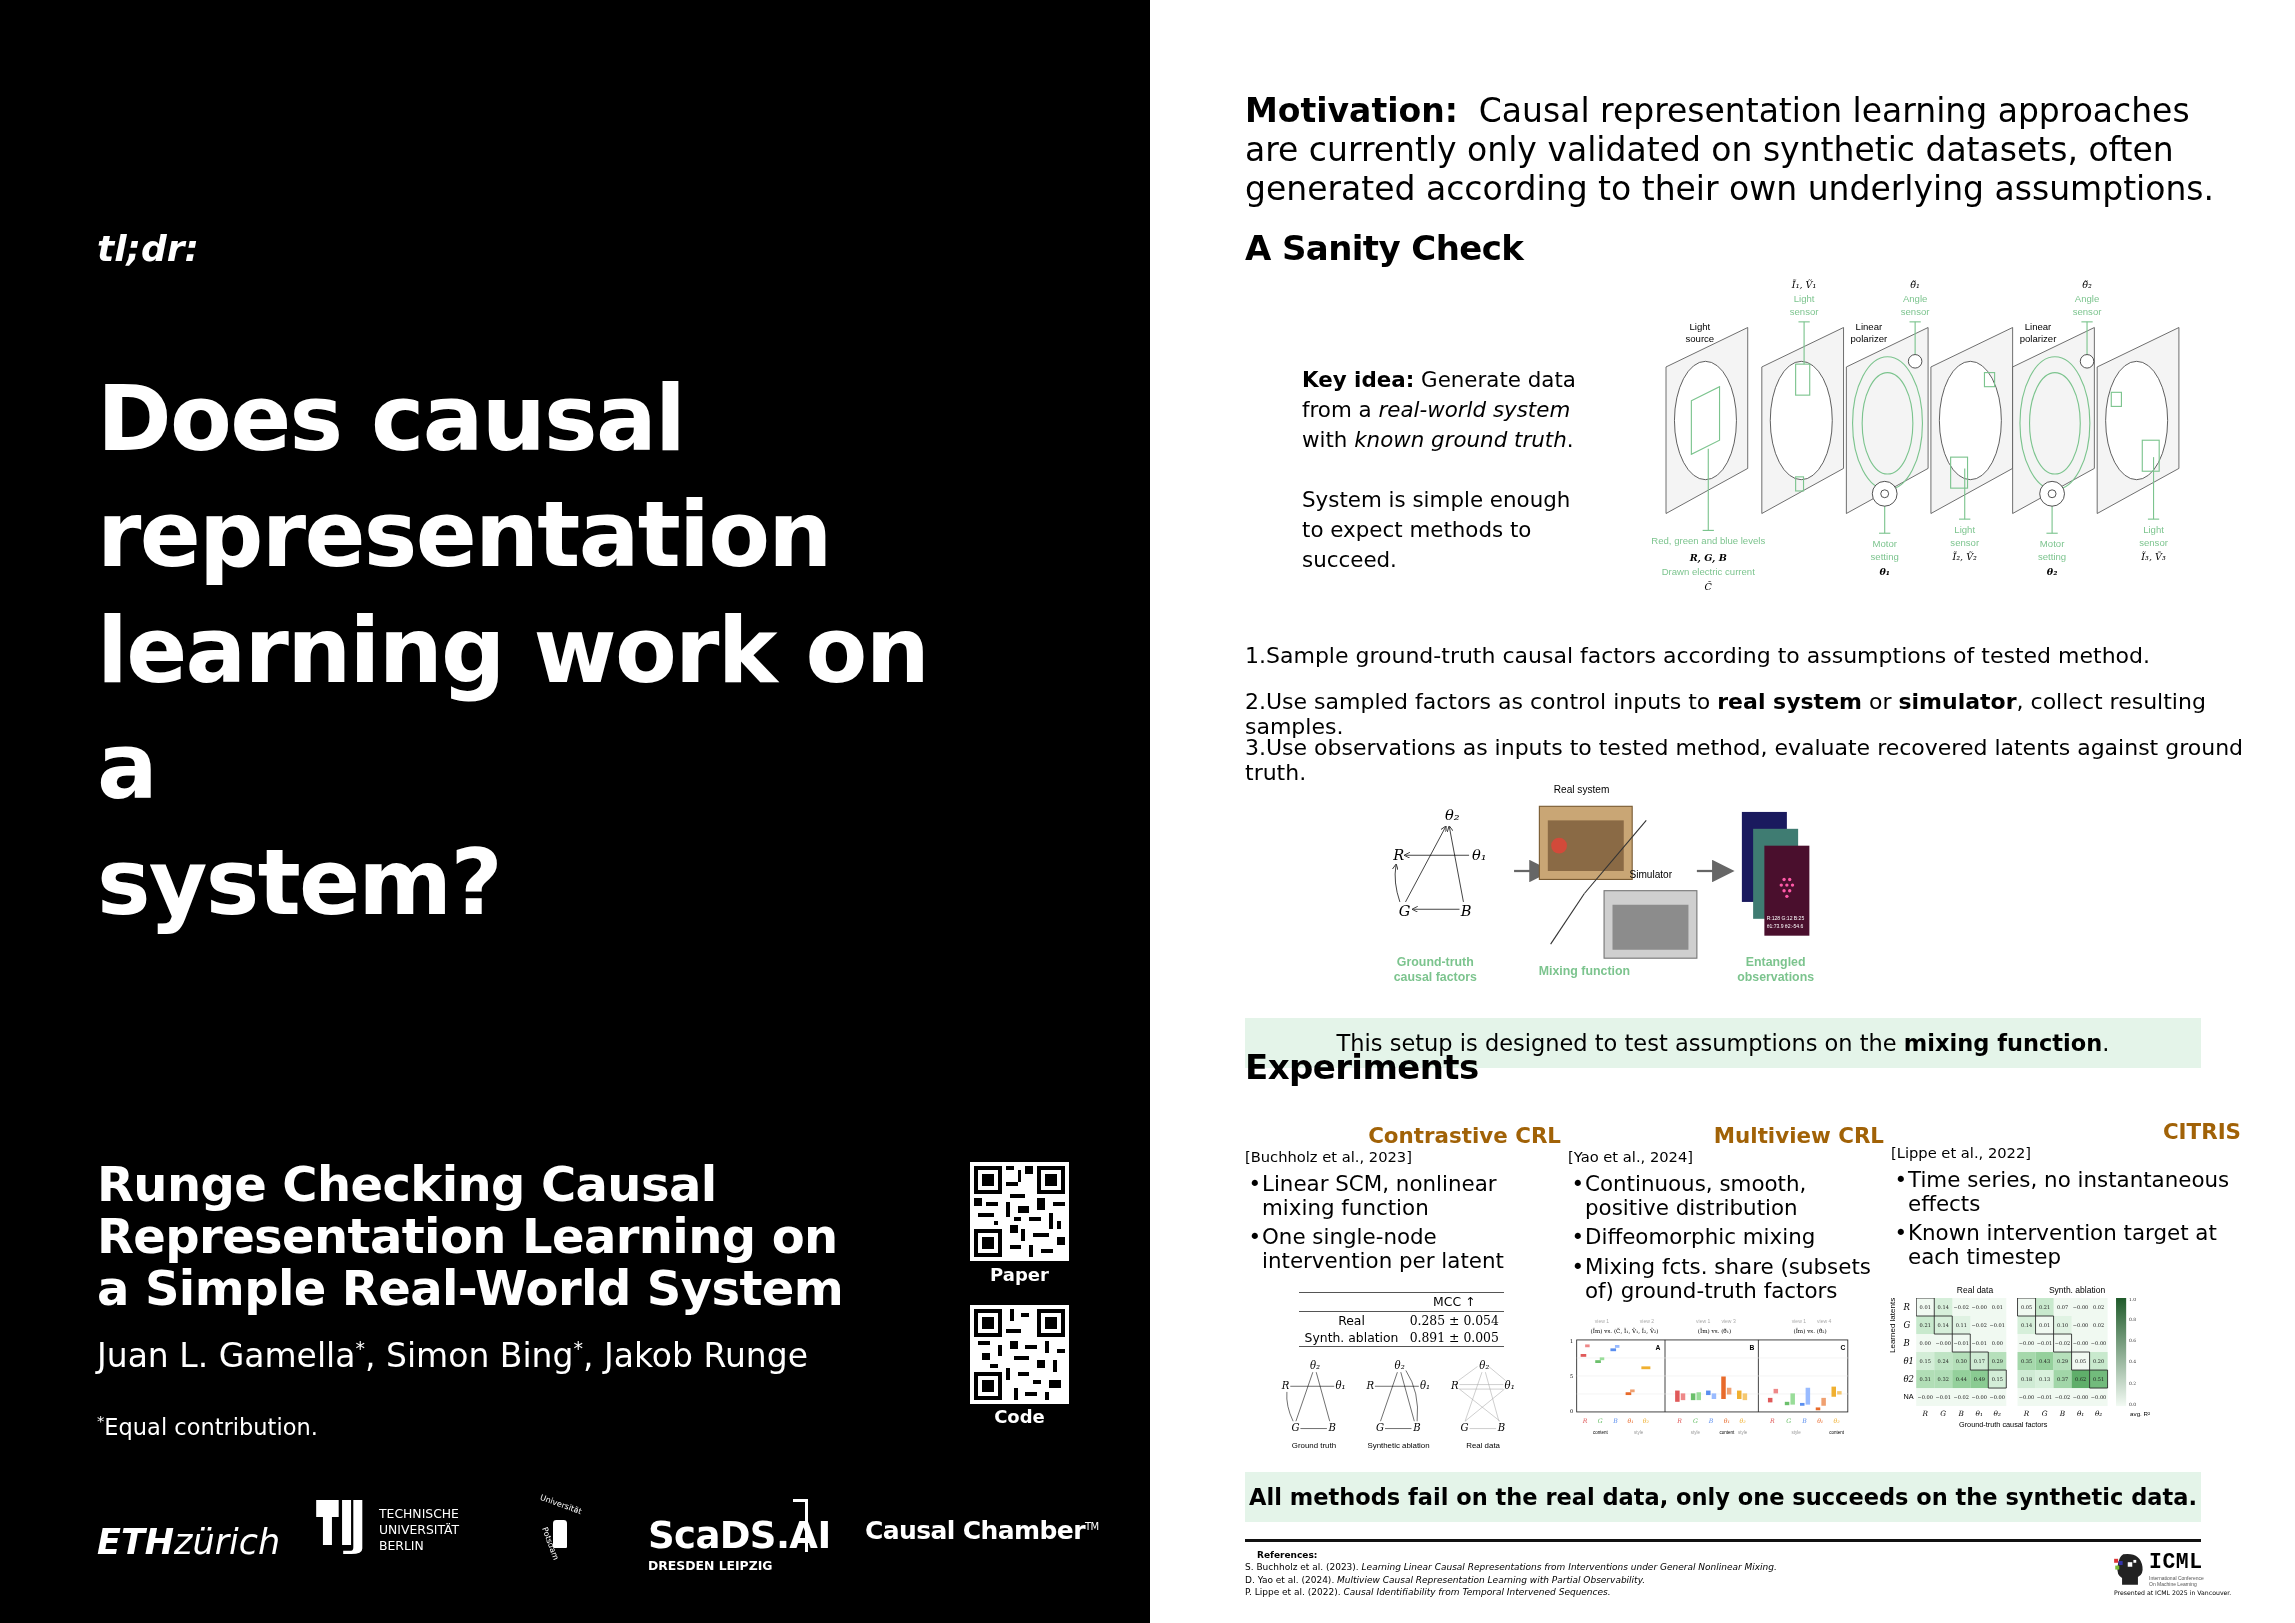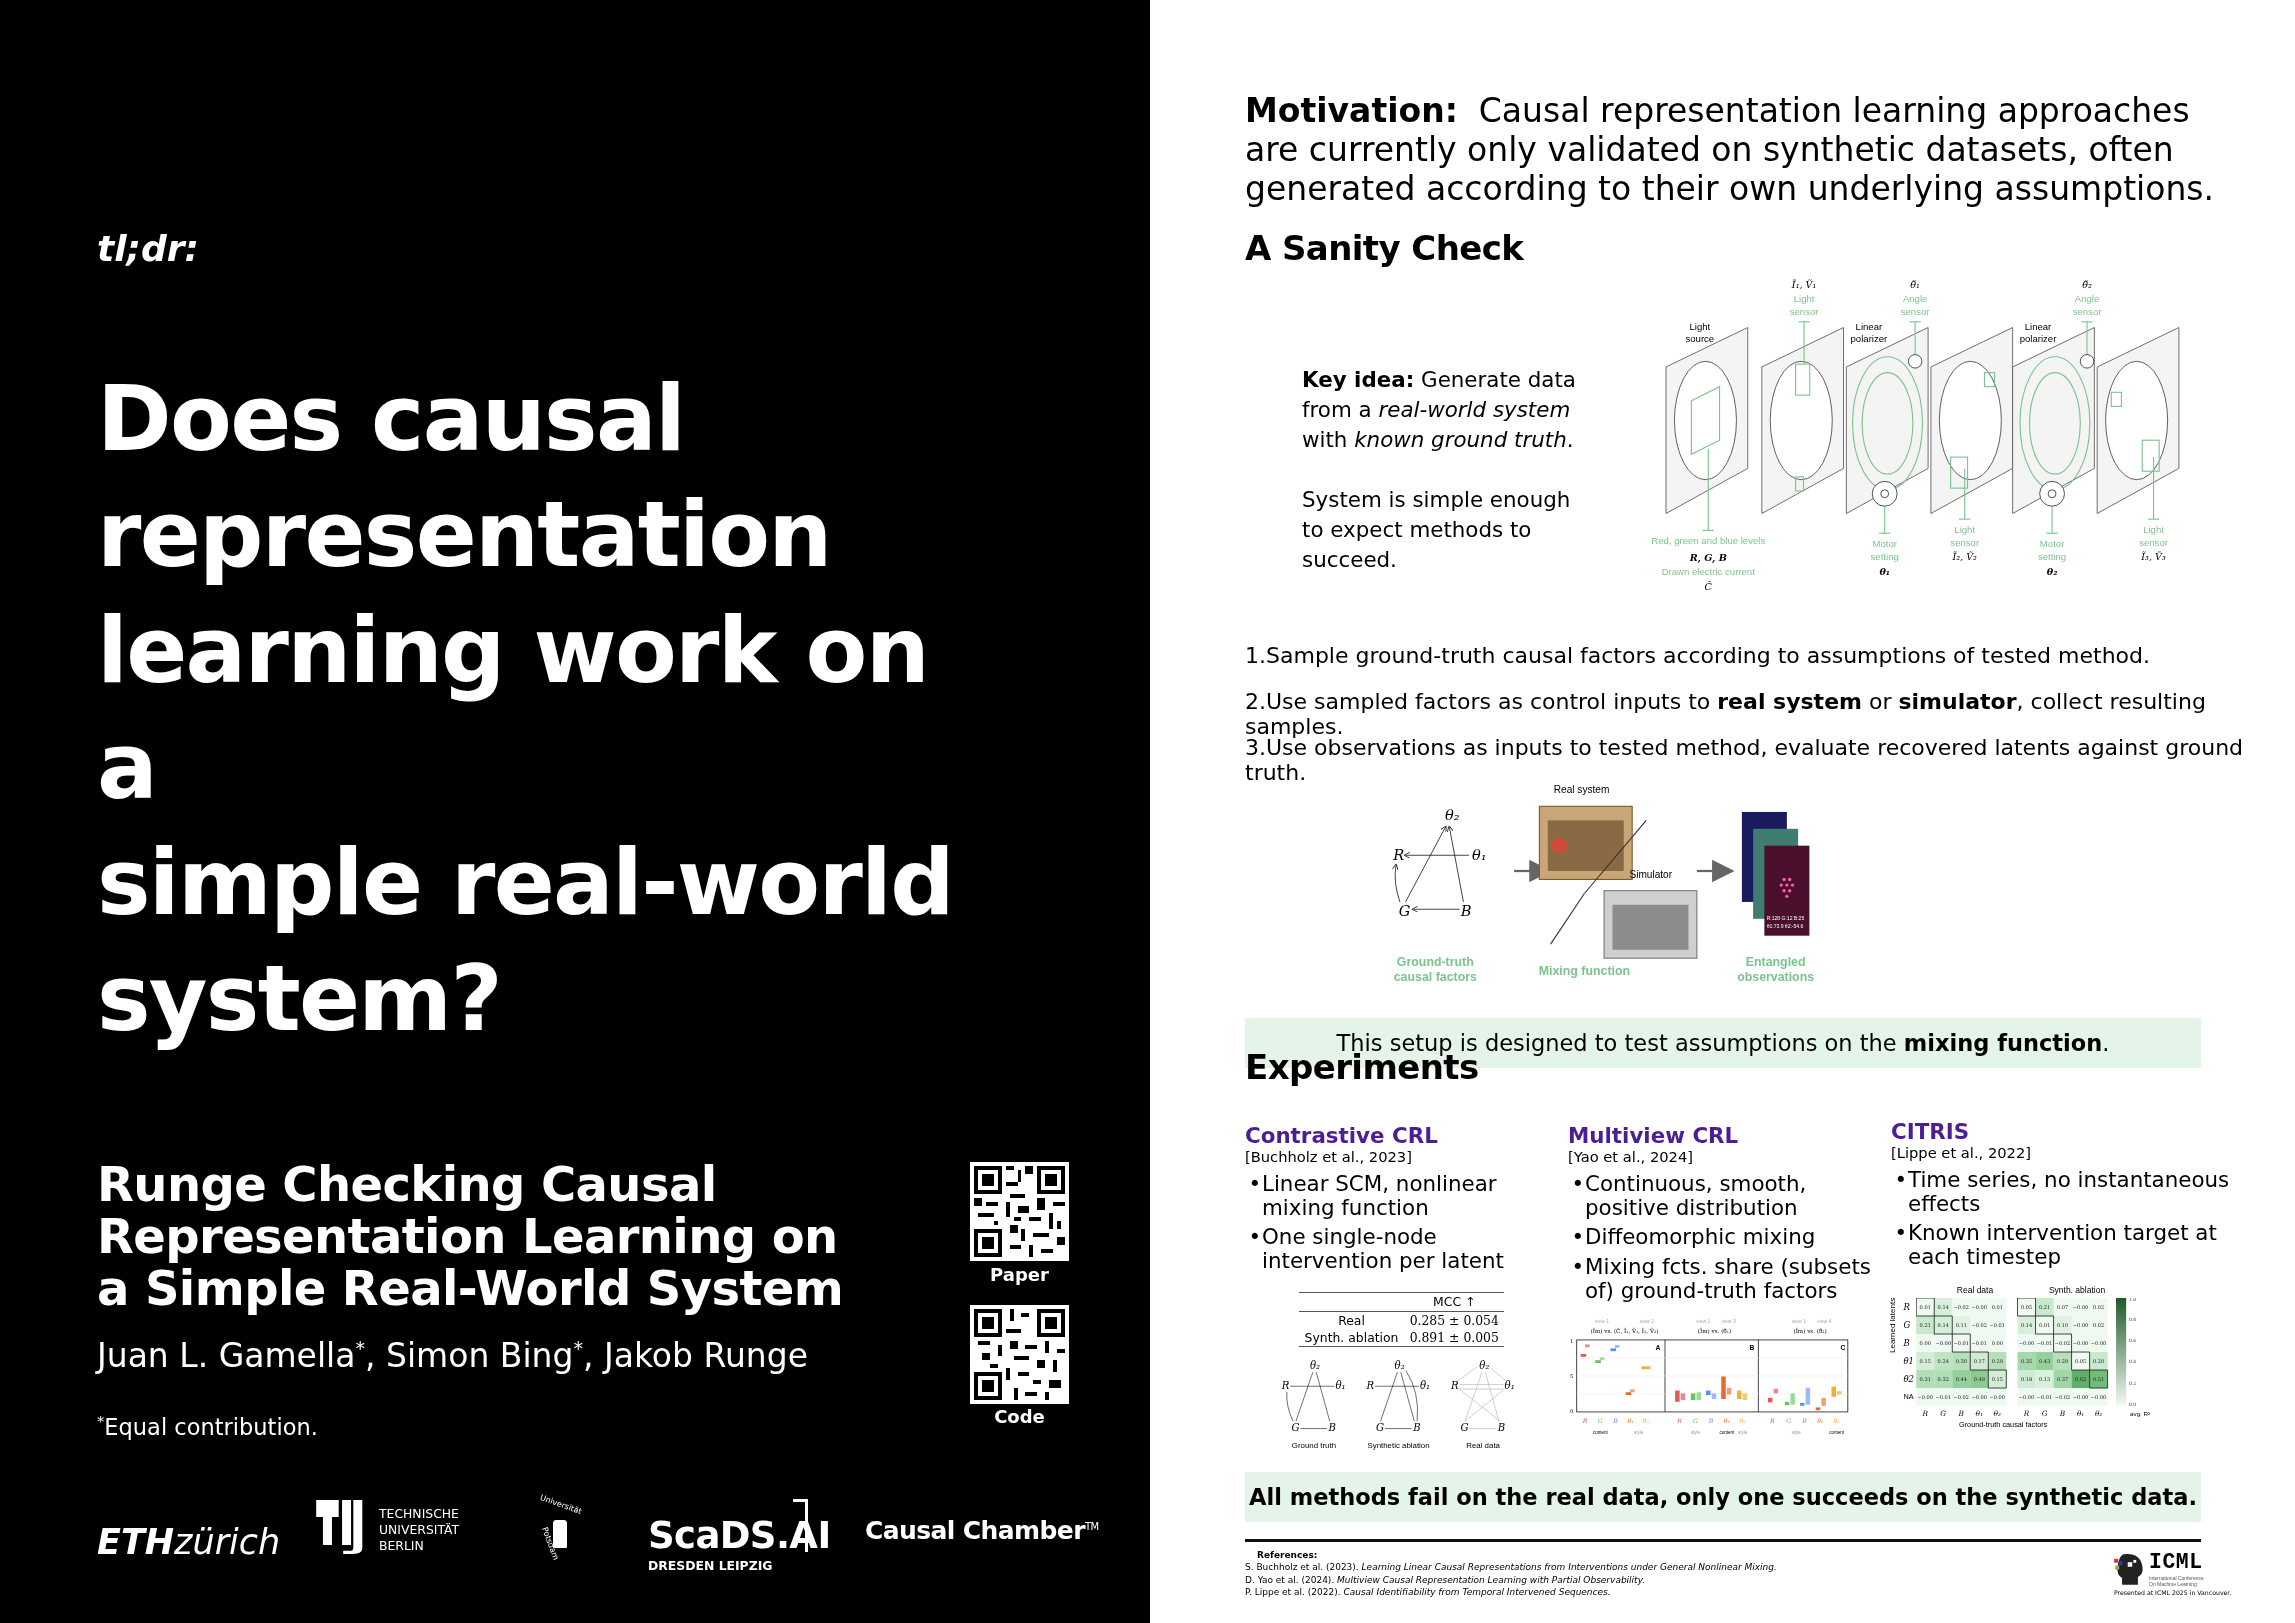--- a/index.html
+++ b/index.html
@@ -16,40 +16,39 @@
   .qr{width:99px;height:99px;background:#fff;position:absolute;}
   .qr svg{width:99px;height:99px;display:block;}
   .qr-label{position:absolute;font-size:18px;font-weight:bold;width:99px;text-align:center;}
   .logo{position:absolute;color:#fff;}
   .motivation{left:1245px;top:91px;width:970px;font-size:33px;line-height:39px;}
   h2.sec{position:absolute;margin:0;font-size:34px;font-weight:bold;letter-spacing:-0.6px;}
   .keyidea{left:1302px;top:365px;width:316px;font-size:21.4px;line-height:30px;}
   .steps{left:1245px;top:643px;width:1015px;font-size:22px;}
   .steps div{height:46px;}
   .banner{position:absolute;left:1245px;width:956px;height:50px;background:#e4f4e9;display:flex;align-items:center;justify-content:center;font-size:22.5px;}
-  .exp-title{font-size:21.4px;font-weight:bold;color:#4c1d95;}
+  .exp-title{font-size:21.4px;font-weight:bold;color:#a16207;text-align:right;}
   .exp-cite{font-size:14.7px;}
   .exp-list{font-size:21.4px;line-height:24px;margin:6.8px 0 0 0;padding:0;list-style:none;}
   .exp-list li{position:relative;padding-left:17px;margin-bottom:5.6px;}
   .exp-list li:before{content:"\2022";position:absolute;left:3.4px;top:0;}
   .refs{left:1245px;top:1549px;font-size:9px;line-height:12.4px;}
   .refs i{font-style:italic;text-align:right;}
   table.mcc{border-collapse:collapse;font-size:12.4px;}
   table.mcc td{padding:1.1px 5.6px;}
 </style>
 </head>
 <body>
 
 <div class="left">
   <div class="abs tldr">tl;dr:</div>
   <div class="abs big-q">
     <div>Does causal</div>
     <div>representation</div>
     <div>learning work on a</div>
-    <div>simple real-world</div>
     <div>system?</div>
   </div>
 
   <div class="abs subtitle">
     <div>Runge Checking Causal</div>
     <div>Representation Learning on</div>
     <div>a Simple Real-World System</div>
   </div>
 
   <div class="abs authors">

